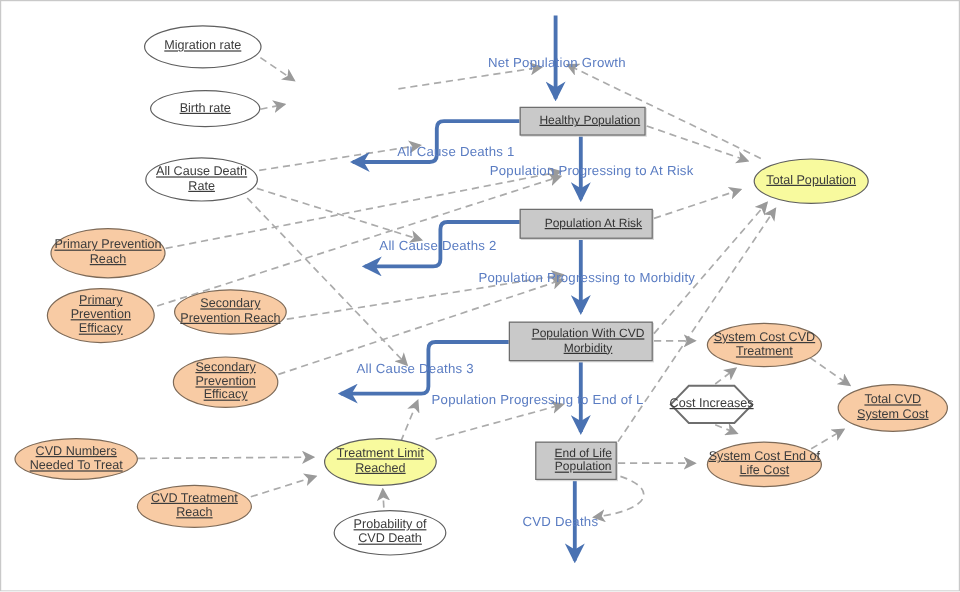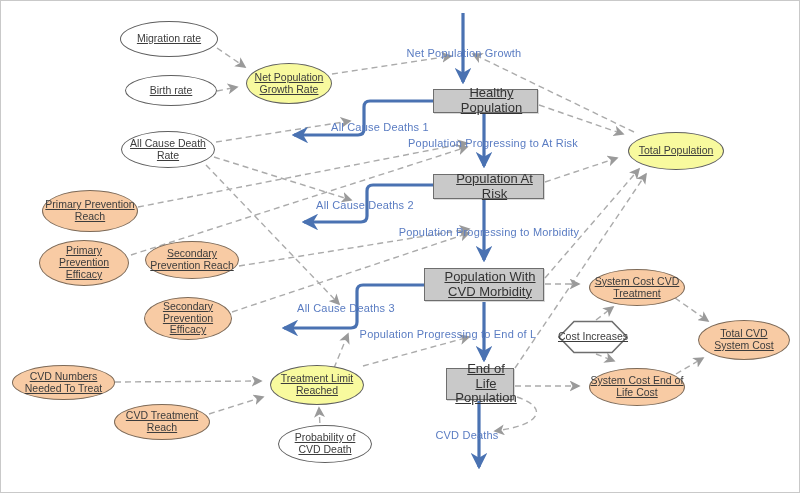--- a/index.html
+++ b/index.html
@@ -16,21 +16,21 @@
   .node{
     position:absolute;z-index:4;display:flex;align-items:center;justify-content:center;
     text-align:center;color:#3c3c3c;font-size:10.5px;line-height:1.12;
     box-sizing:border-box;
     text-decoration:underline;
   }
   .ellipse{border-radius:50%;border:1.6px solid #5f5f5f;background:#fff;}
   .ellipse.yellow{background:#f8fa9e;}
   .ellipse.orange{background:#f8cba4;border-color:#7d6a58;}
   .stock{
-    background:#c9c9c9;border:1.8px solid #6e6e6e;font-size:13px;color:#333;
+    background:#c9c9c9;border:1.8px solid #6e6e6e;font-size:10px;color:#333;
     box-shadow:1px 1px 0 rgba(0,0,0,0.15);
     padding-left:12px;
   }
   .hexwrap{position:absolute;z-index:3;}
   .hexwrap .hexlabel{
     position:absolute;left:0;top:0;width:100%;height:100%;
     display:flex;align-items:center;justify-content:center;text-align:center;
     font-size:10.5px;line-height:1.1;color:#3c3c3c;text-decoration:underline;
   }
 </style>
@@ -106,23 +106,20 @@
     </svg>
     <div class="hexlabel">Cost Increases</div>
   </div>
 
   <div class="node ellipse" style="left:119px;top:20px;width:98px;height:36px">
       <span>Migration rate</span>
     </div>
   <div class="node ellipse" style="left:124px;top:74px;width:92px;height:31px">
       <span>Birth rate</span>
     </div>
-  <div class="node ellipse yellow" style="left:245px;top:62px;width:86px;height:41px">
-      <span>Net Population Growth Rate</span>
-    </div>
   <div class="node ellipse" style="left:120px;top:130px;width:94px;height:37px">
       <span>All Cause Death Rate</span>
     </div>
   <div class="node ellipse yellow" style="left:627px;top:131px;width:96px;height:38px">
       <span>Total Population</span>
     </div>
   <div class="node ellipse orange" style="left:41px;top:189px;width:96px;height:42px">
       <span>Primary Prevention Reach</span>
     </div>
   <div class="node ellipse orange" style="left:38px;top:239px;width:90px;height:46px">

